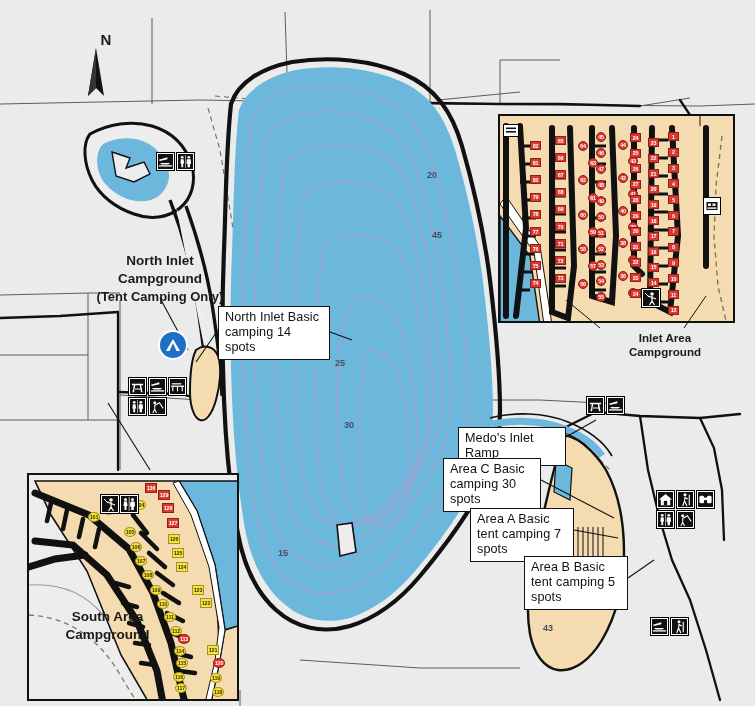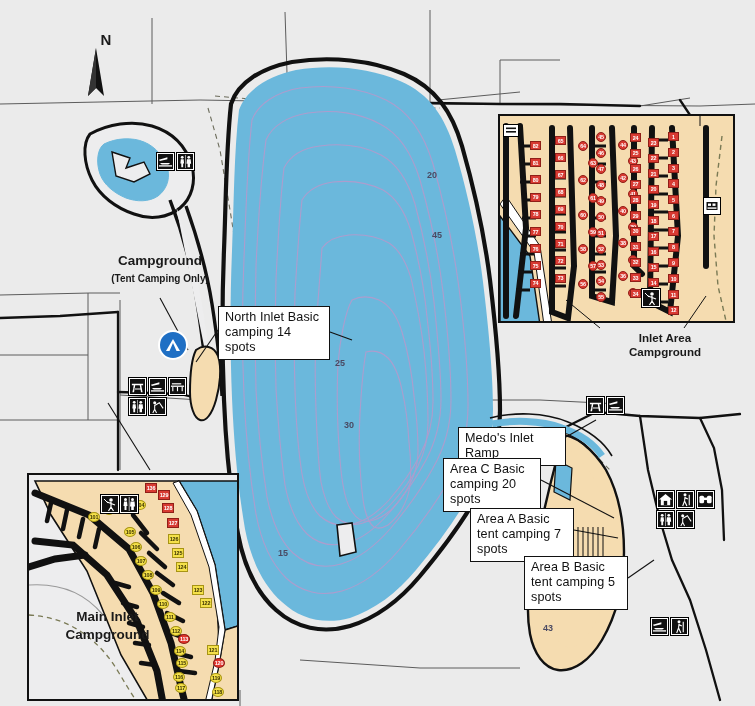--- a/index.html
+++ b/index.html
@@ -4,21 +4,21 @@
 <style>
   html,body{margin:0;padding:0;background:#fff;}
   body{font-family:"Liberation Sans",sans-serif;}
   #map-root{position:relative;width:755px;height:706px;overflow:hidden;background:#ebebeb;}
   #map-root svg.layer{position:absolute;left:0;top:0;width:755px;height:706px;}
 
   .callout{position:absolute;background:#fff;border:1.4px solid #111;padding:3px 6px 4px 6px;
            font-size:12.6px;line-height:15px;color:#111;letter-spacing:0.1px;box-sizing:border-box;}
   .plainlabel{position:absolute;color:#1a1a1a;text-align:center;font-weight:bold;}
   .plainlabel .l1{display:block;}
-  .sub{font-size:10px;font-weight:bold;}
+  .sub{font-size:13px;font-weight:bold;}
 
   .icon-box{position:absolute;background:#fff;border:1.6px solid #000;box-sizing:border-box;
             display:flex;align-items:center;justify-content:center;}
   .icon-box svg{display:block;}
 
   .site{position:absolute;box-sizing:border-box;display:flex;align-items:center;justify-content:center;
         font-size:5.4px;font-weight:bold;color:#fff;letter-spacing:-0.2px;}
   .site.red{background:#d83a32;border:1px solid #8f1f18;}
   .site.redc{background:#d83a32;border:1px solid #8f1f18;border-radius:50%;}
   .site.yel{background:#f5e14a;border:1px solid #a79414;color:#3a3200;}
@@ -410,46 +410,47 @@
         <rect x="0" y="0" width="16" height="16" fill="#111"></rect>
       <circle cx="4.5" cy="3.5" r="1.5" fill="#fff"></circle>
         <path d="M3,5.5 L6,5.5 L6.5,10 L5.5,10 L5.5,14 L3.5,14 L3.5,10 L2.5,10 Z" fill="#fff"></path>
       <circle cx="11.5" cy="3.5" r="1.5" fill="#fff"></circle>
         <path d="M9.5,5.5 L13.5,5.5 L14,10.5 L12.8,10.5 L12.8,14 L10.2,14 L10.2,10.5 L9,10.5 Z" fill="#fff"></path>
       <rect x="7.8" y="1" width="0.7" height="14" fill="#fff"></rect>
       </svg>
   </div>
 
   <div class="plainlabel" style="left:40px;top:608px;width:135px;font-size:13.5px;line-height:18px;">
-    <span class="l1">Main Inlet</span>
+    <span class="l1">South Area</span>
     <span class="l1">Campground</span>
   </div>
 
   <div class="plainlabel" style="left:80px;top:252px;width:160px;font-size:13.5px;line-height:18px;">
+    <span class="l1">North Inlet</span>
     <span class="l1">Campground</span>
     <span class="l1 sub">(Tent Camping Only)</span>
   </div>
 
   <svg class="layer" viewBox="0 0 755 706">
     <g stroke="#111" stroke-width="1.1" fill="none">
       <path d="M160,298 L188,350"></path>
       <path d="M108,403 L150,470"></path>
       <path d="M218,330 L196,362"></path>
       <path d="M330,332 L352,340"></path>
       <path d="M566,437 L596,420"></path>
       <path d="M541,480 L614,518"></path>
       <path d="M574,530 L618,538"></path>
       <path d="M628,578 L654,560"></path>
     </g>
   </svg>
 
   <div id="callouts">
       <div class="callout" style="left: 218px; top: 306px; width: 112px; min-height: 34px;">North Inlet Basic camping 14 spots</div>
       <div class="callout" style="left: 458px; top: 427px; width: 108px; min-height: 20px;">Medo's Inlet Ramp</div>
-      <div class="callout" style="left: 443px; top: 458px; width: 98px; min-height: 48px;">Area C Basic camping 20 spots</div>
+      <div class="callout" style="left: 443px; top: 458px; width: 98px; min-height: 48px;">Area C Basic camping 30 spots</div>
       <div class="callout" style="left: 470px; top: 508px; width: 104px; min-height: 48px;">Area A Basic tent camping 7 spots</div>
       <div class="callout" style="left: 524px; top: 556px; width: 104px; min-height: 48px;">Area B Basic tent camping 5 spots</div>
     </div>
 
   <div id="depths">
       <div class="depth" style="left: 427px; top: 170px;">20</div>
       <div class="depth" style="left: 335px; top: 358px;">25</div>
       <div class="depth" style="left: 344px; top: 420px;">30</div>
       <div class="depth" style="left: 432px; top: 230px;">45</div>
       <div class="depth" style="left: 543px; top: 623px;">43</div>

